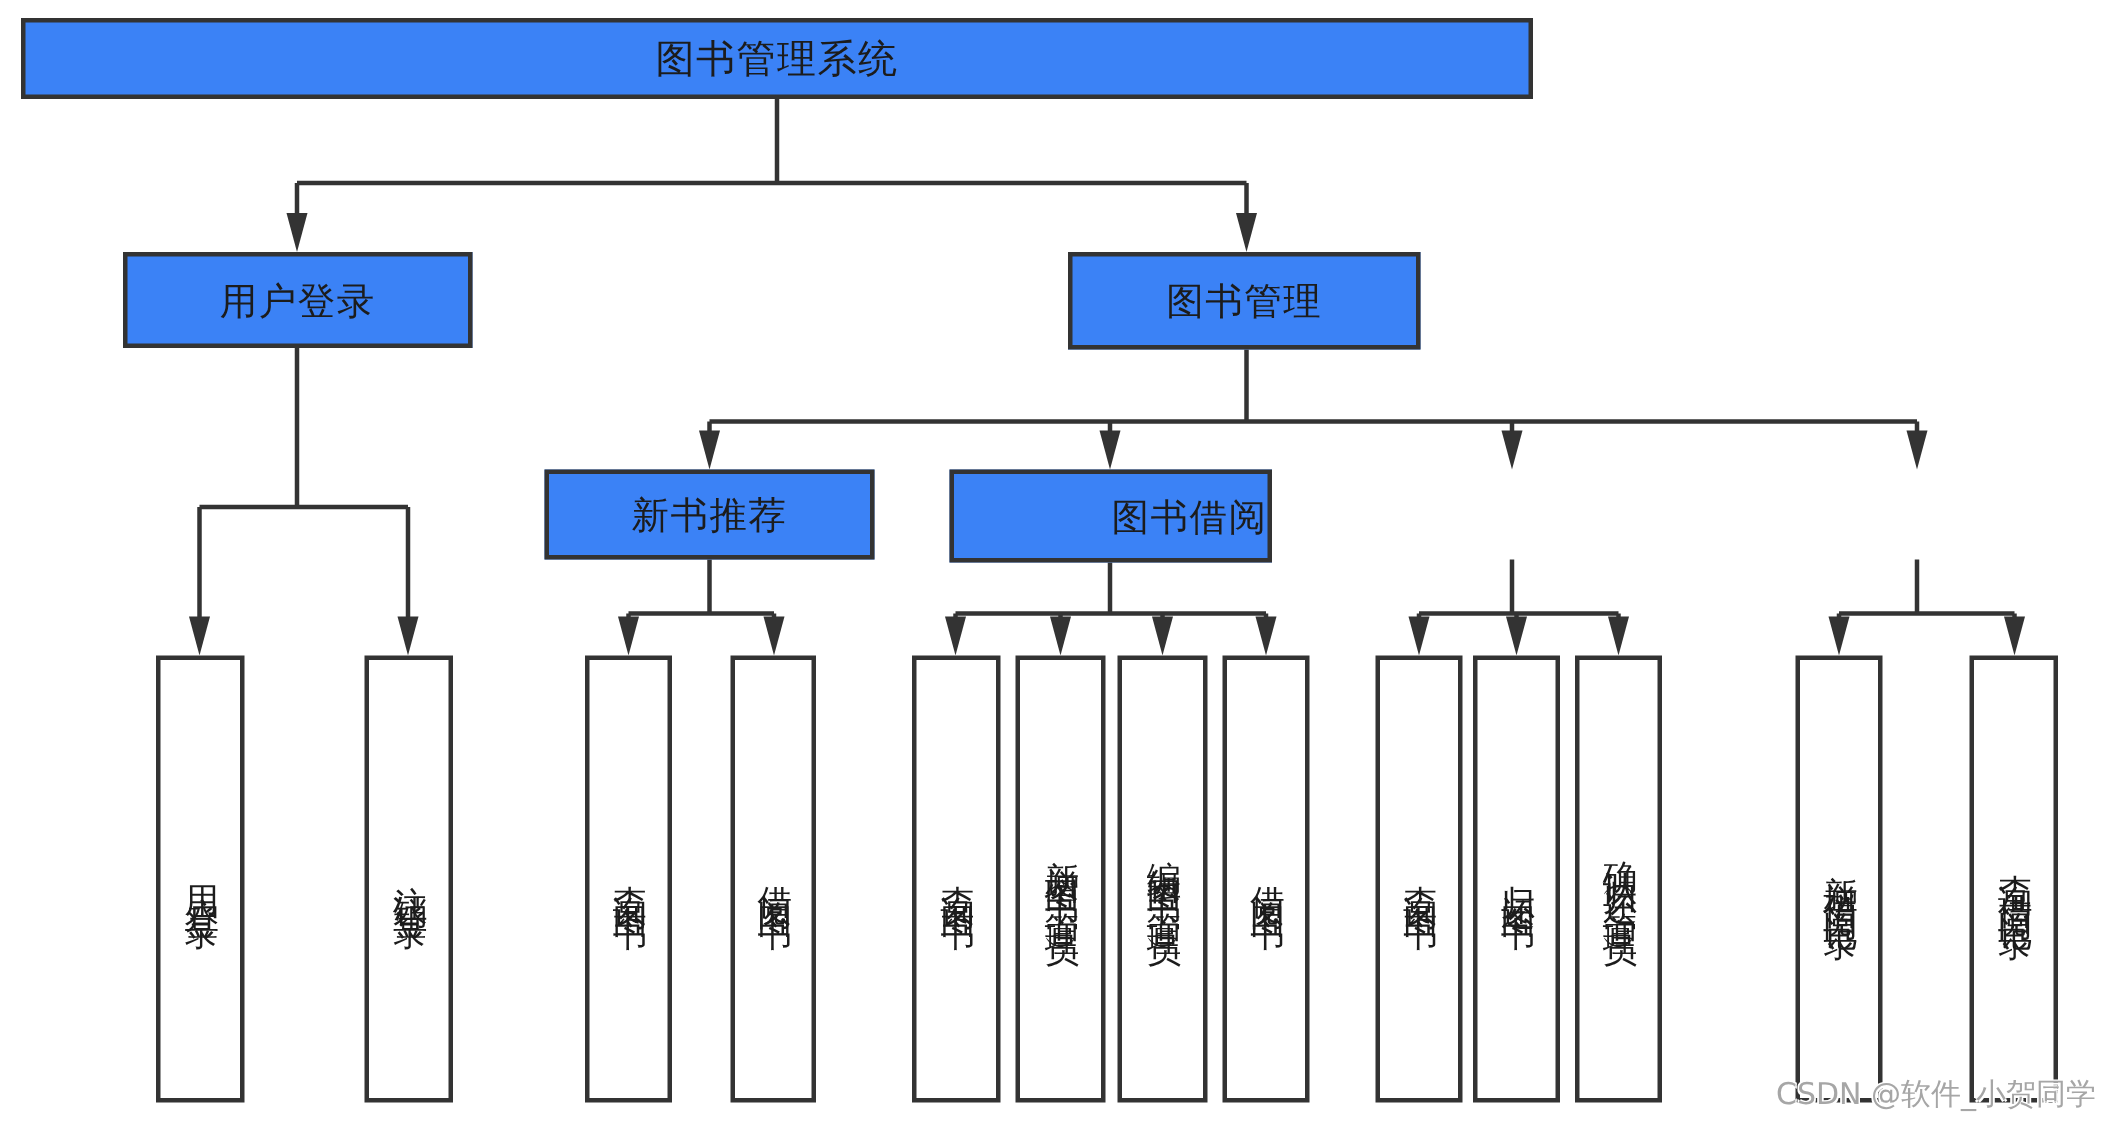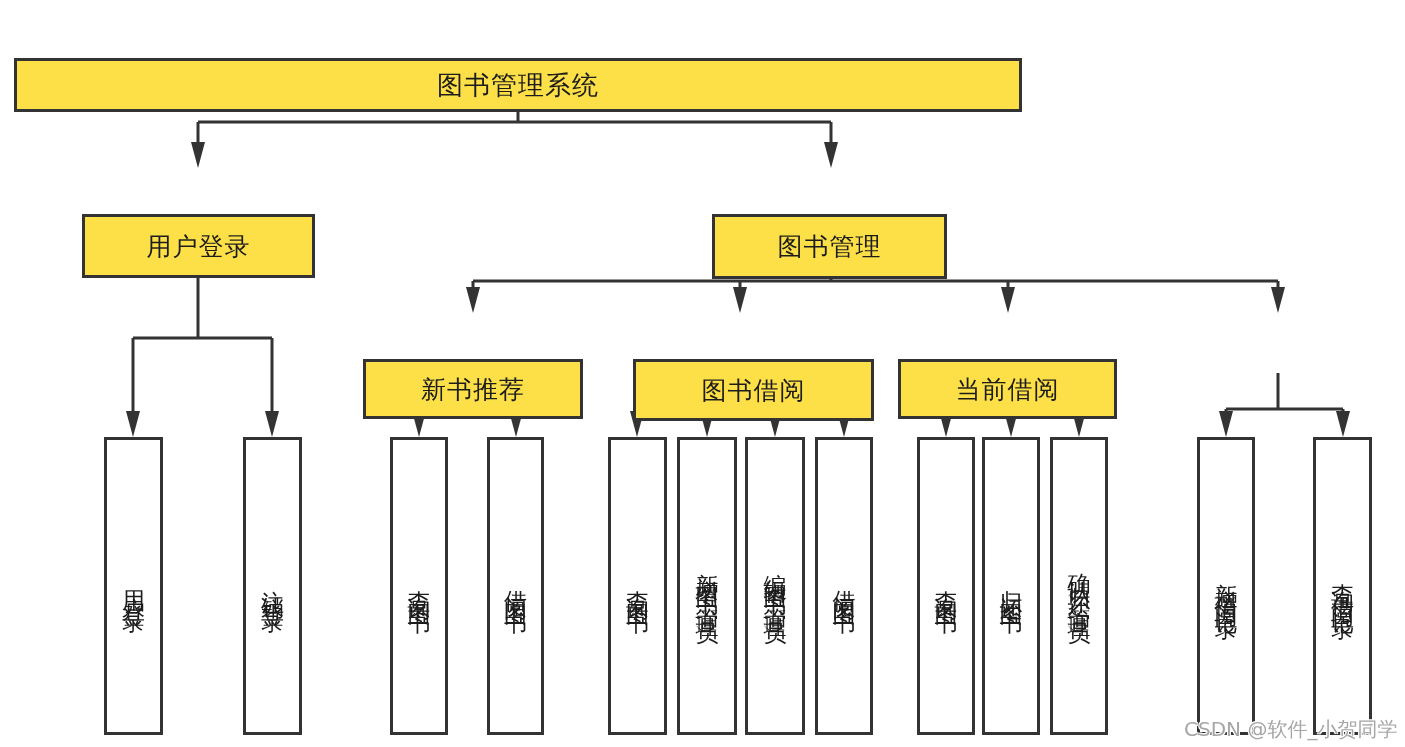--- a/index.html
+++ b/index.html
@@ -9,29 +9,28 @@
     height: 747px;
     background: #ffffff;
     font-family: "DejaVu Sans", "Liberation Sans", sans-serif;
     overflow: hidden;
   }
   #wires { position: absolute; left: 0; top: 0; z-index: 1; }
   .hbox {
     position: absolute;
     box-sizing: border-box;
     border: 3px solid #333333;
-    background: #fde047;
+    background: #3b82f6;
     display: flex;
     align-items: center;
     justify-content: center;
     font-size: 25px;
     color: #1c1c1c;
     z-index: 2;
     letter-spacing: 1px;
-    margin-top: 46px;
   }
   .vbox {
     position: absolute;
     box-sizing: border-box;
     border: 3px solid #333333;
     background: #ffffff;
     display: flex;
     align-items: center;
     justify-content: center;
     z-index: 2;
@@ -134,25 +133,22 @@
   <div class="hbox" style="left:82px; top:168px; width:233px; height:64px;">
     <span>用户登录</span>
   </div>
   <div class="hbox" style="left:363px; top:313px; width:220px; height:60px;">
     <span>新书推荐</span>
   </div>
 
   <div class="hbox" style="left:712px; top:168px; width:235px; height:65px;">
     <span>图书管理</span>
   </div>
-  <div class="hbox" style="left:633px; top:313px; width:241px; height:62px;">
+  <div class="hbox" style="left:633px; top:313px; width:215px; height:62px;justify-content:flex-end;">
     <span>图书借阅</span>
-  </div>
-  <div class="hbox" style="left:898px; top:313px; width:219px; height:60px;">
-    <span>当前借阅</span>
   </div>
 
   <div class="vbox" style="left:104px; top:437px; width:59px; height:298px;">
     <span>用户登录</span>
   </div>
   <div class="vbox" style="left:243px; top:437px; width:59px; height:298px;">
     <span>注销登录</span>
   </div>
 
   <div class="vbox" style="left:390px; top:437px; width:58px; height:298px;">

